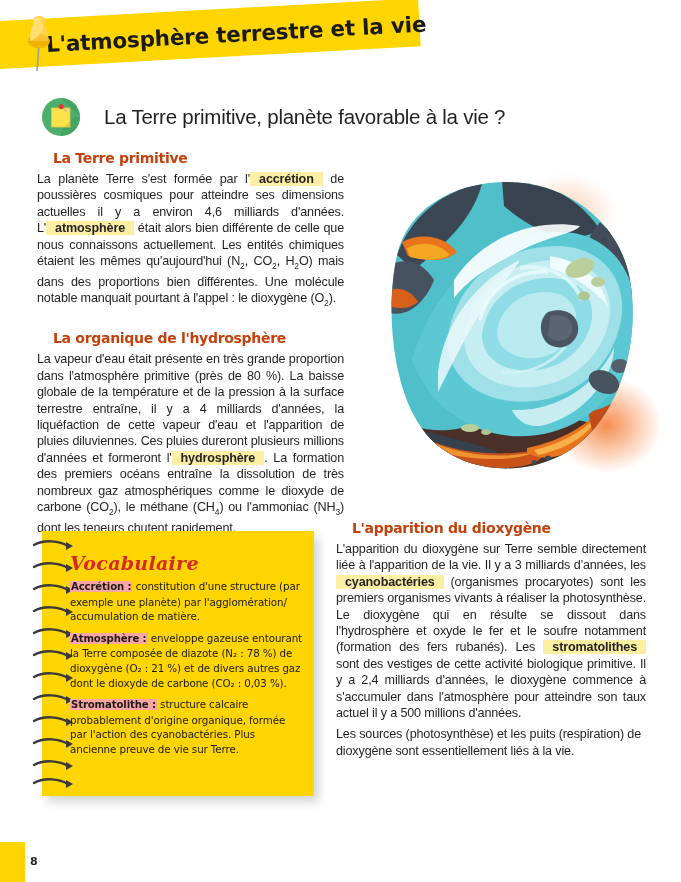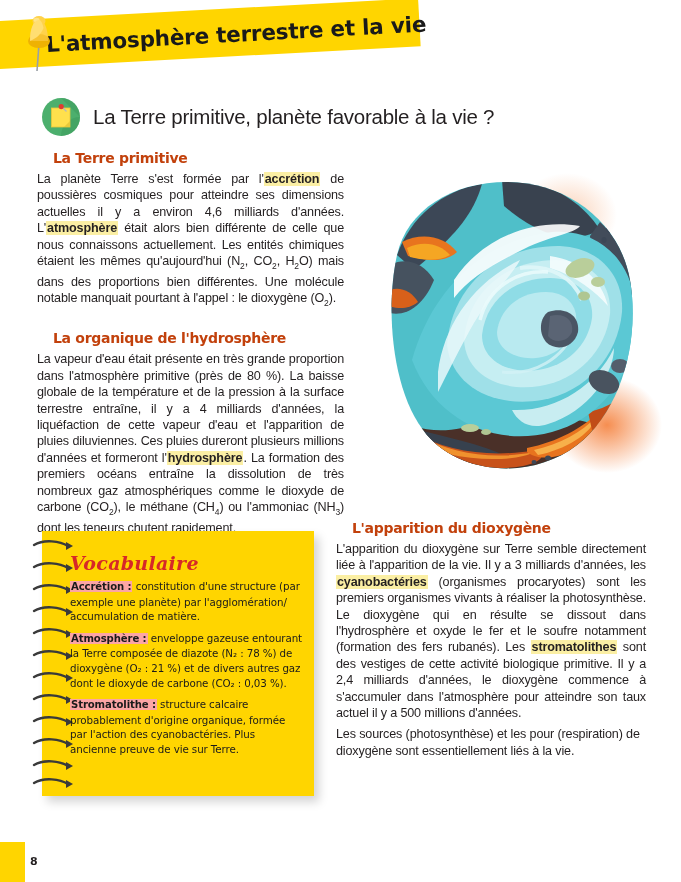--- a/index.html
+++ b/index.html
@@ -60,21 +60,21 @@
     z-index: 5;
   }
 
   
   .section-head {
     position: absolute;
     left: 42px;
     top: 98px;
     display: flex;
     align-items: center;
-    gap: 13px;
+    gap: 24px;
   }
   .section-icon {
     width: 38px; height: 38px;
     flex: 0 0 38px;
   }
   .section-title {
     font-family: "Liberation Sans", sans-serif;
     font-size: 20.5px;
     color: #231f20;
     letter-spacing: -0.25px;
@@ -104,21 +104,21 @@
     text-align: justify;
     letter-spacing: -0.15px;
     hyphens: none;
   }
   p.body.last-loose { text-align: left; }
   .gap { height: 19px; }
 
   .hl {
     background: #FBEFA4;
     font-weight: bold;
-    padding: 0 1px;
+    padding: 0 9px;
   }
   sub { font-size: 8.5px; }
 
   
   .earth-wrap {
     position: absolute;
     left: 352px;
     top: 160px;
     width: 310px;
     height: 340px;
@@ -335,21 +335,21 @@
   <h2 class="sub-head">La organique de l'hydrosphère</h2>
 
   <p class="body"><span>La vapeur d'eau était présente en très grande proportion dans l'atmosphère primitive (près de 80 %). La baisse globale de la température et de la pression à la surface terrestre entraîne, il y a 4 milliards d'années, la liquéfaction de cette vapeur d'eau et l'apparition de pluies diluviennes. Ces pluies dureront plusieurs millions d'années et formeront l'</span><span class="hl">hydrosphère</span><span>. La formation des premiers océans entraîne la dissolution de très nombreux gaz atmosphériques comme le dioxyde de carbone (CO</span><sub>2</sub><span>), le méthane (CH</span><sub>4</sub><span>) ou l'ammoniac (NH</span><sub>3</sub><span>) dont les teneurs chutent rapidement.</span></p>
 </div>
 
 <div class="col-right">
   <h2 class="sub-head">L'apparition du dioxygène</h2>
 
   <p class="body"><span>L'apparition du dioxygène sur Terre semble directement liée à l'apparition de la vie.  Il y a 3 milliards d'années, les </span><span class="hl">cyanobactéries</span><span> (organismes procaryotes) sont les premiers organismes vivants à réaliser la photosynthèse. Le dioxygène qui en résulte se dissout dans l'hydrosphère et oxyde le fer et le soufre notamment (formation des fers rubanés). Les </span><span class="hl">stromatolithes</span><span> sont des vestiges de cette activité biologique primitive. Il y a 2,4 milliards d'années, le dioxygène commence à s'accumuler dans l'atmosphère pour atteindre son taux actuel il y a 500 millions d'années.</span></p>
 
-  <p class="body last-loose" style="margin-top:5px">Les sources (photosynthèse) et les pour (respiration) de dioxygène sont essentiellement liés à la vie.</p>
+  <p class="body last-loose" style="margin-top:5px">Les sources (photosynthèse) et les puits (respiration) de dioxygène sont essentiellement liés à la vie.</p>
 </div>
 
 <div class="vocab">
   <svg class="rings" viewBox="0 0 44 265">
     <g stroke="#3a3a3a" stroke-width="2.4" fill="none" stroke-linecap="round">
       <path d="M4 14 C14 8 30 10 38 15"></path>
       <path d="M4 36 C14 30 30 32 38 37"></path>
       <path d="M4 58 C14 52 30 54 38 59"></path>
       <path d="M4 80 C14 74 30 76 38 81"></path>
       <path d="M4 102 C14 96 30 98 38 103"></path>

